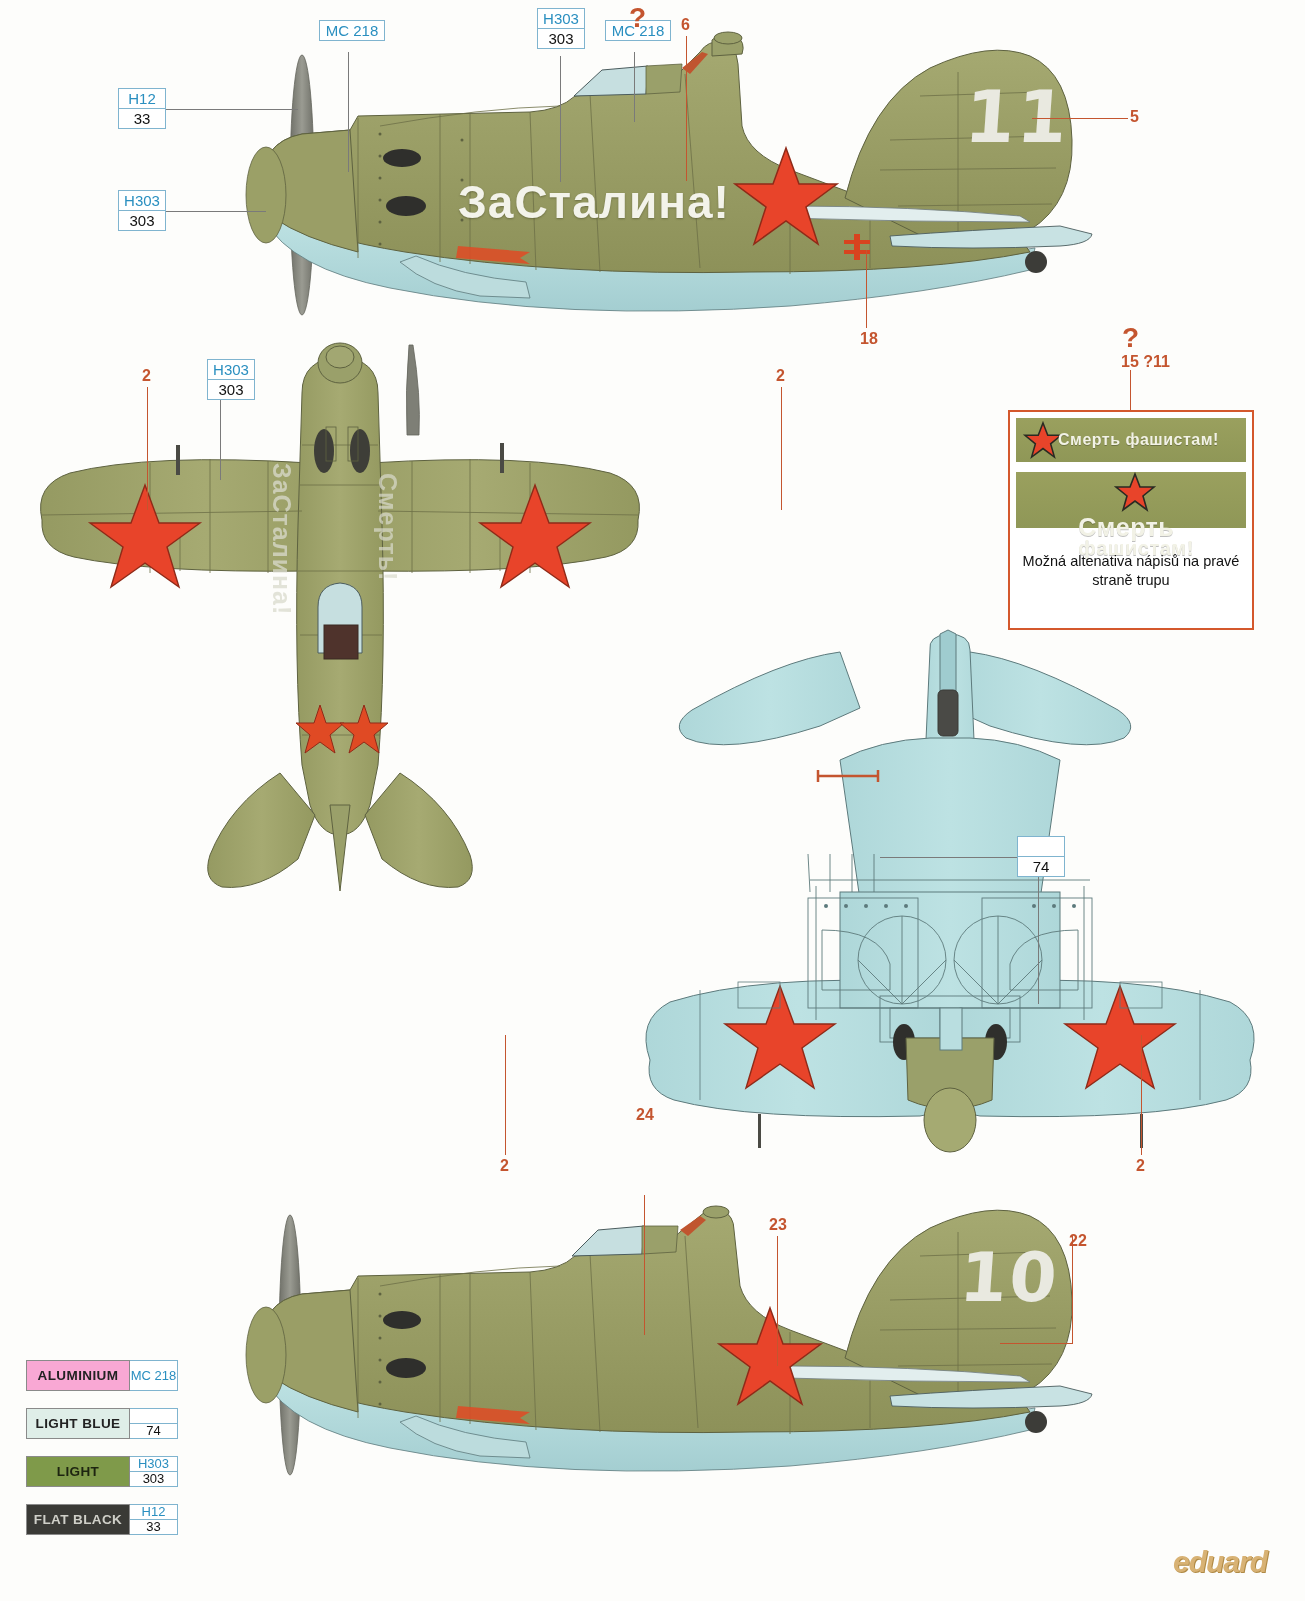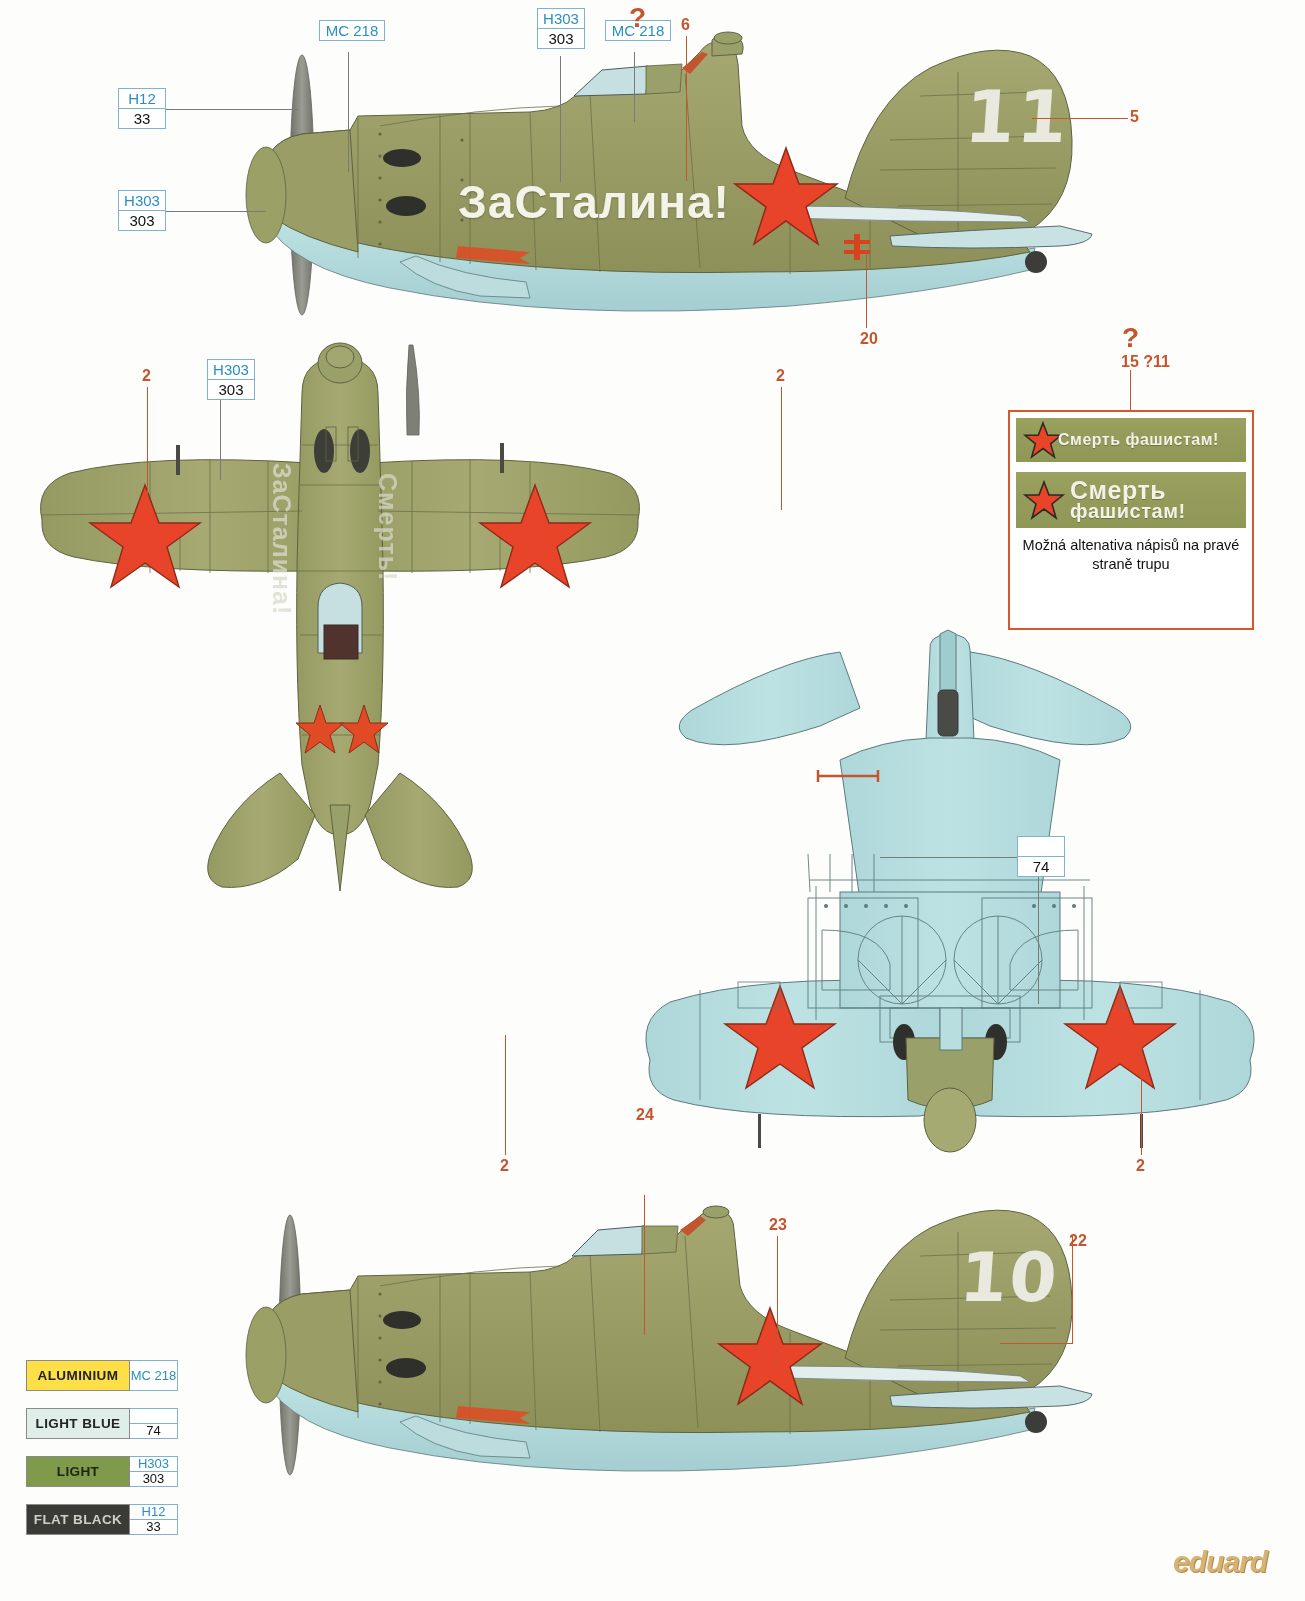--- a/index.html
+++ b/index.html
@@ -415,54 +415,54 @@
       <div class="callout blank" style="left: 1017px; top: 836px;">
         <div class="top">&nbsp;</div>
         <div class="bot">74</div>
       </div>
     </div>
 
 <div id="number-layer">
       <div class="qmark" style="left: 629px; top: 2px;">?</div>
       <div class="num" style="left: 681px; top: 16px;">6</div>
       <div class="num" style="left: 1130px; top: 108px;">5</div>
-      <div class="num" style="left: 860px; top: 330px;">20</div>
+      <div class="num" style="left: 860px; top: 330px;">18</div>
       <div class="num" style="left: 142px; top: 367px;">2</div>
       <div class="num" style="left: 776px; top: 367px;">2</div>
       <div class="num" style="left: 500px; top: 1157px;">2</div>
       <div class="num" style="left: 1136px; top: 1157px;">2</div>
       <div class="num" style="left: 636px; top: 1106px;">24</div>
       <div class="num" style="left: 769px; top: 1216px;">23</div>
       <div class="num" style="left: 1069px; top: 1216px; margin-top: 16px;">22</div>
       <div class="qmark" style="left: 1122px; top: 322px;">?</div>
       <div class="num" style="left: 1121px; top: 353px;">15 ?11</div>
     </div>
 
 <div class="altpanel" style="left:1008px;top:410px;width:246px;height:220px;">
   <div class="slogbar" style="margin:6px 6px 0;height:44px;">
     <svg width="38" height="38" viewBox="0 0 40 40" style="flex:none;">
       <polygon points="20,2 25,15 39,15 28,24 32,38 20,29 8,38 12,24 1,15 15,15" fill="#e8442a" stroke="#2a2a22" stroke-width="1.6"></polygon>
     </svg>
     <span class="txt" style="font-size:16px;margin-left:-8px;">Смерть фашистам!</span>
   </div>
-  <div class="slogbar" style="margin:10px 6px 0;height:56px;align-items:center;">
+  <div class="slogbar" style="margin:10px 6px 16px;height:56px;align-items:center;flex-direction:column;">
     <svg width="40" height="40" viewBox="0 0 40 40" style="flex:none;">
       <polygon points="20,2 25,15 39,15 28,24 32,38 20,29 8,38 12,24 1,15 15,15" fill="#e8442a" stroke="#2a2a22" stroke-width="1.6"></polygon>
     </svg>
     <span style="display:flex;flex-direction:column;line-height:.92;margin-left:2px;">
       <span class="txt" style="font-size:25px;">Смерть</span>
       <span class="txt" style="font-size:20px;">фашистам!</span>
     </span>
   </div>
   <div class="altcap">Možná altenativa nápisů na pravé straně trupu</div>
 </div>
 
 <div class="legend" id="legend-layer">
       <div class="legrow">
-        <div class="swatch" style="background: #fde047; color: rgb(34, 34, 34);">ALUMINIUM</div>
+        <div class="swatch" style="background: #f9a8d4; color: rgb(34, 34, 34);">ALUMINIUM</div>
         <div class="legbox one">
           <div class="t">MC 218</div>
         </div>
       </div>
       <div class="legrow">
         <div class="swatch" style="background: rgb(223, 238, 232); color: rgb(34, 34, 34);">LIGHT BLUE</div>
         <div class="legbox blanktop">
           <div class="t">&nbsp;</div>
           <div class="b">74</div>
         </div>

